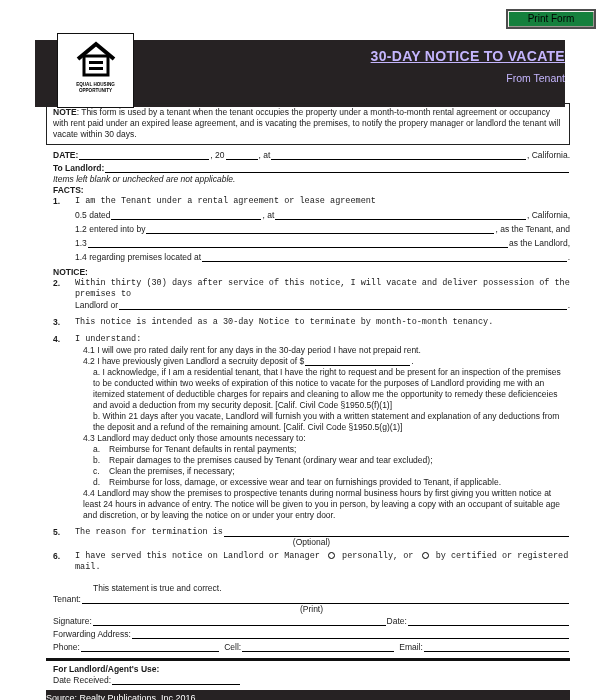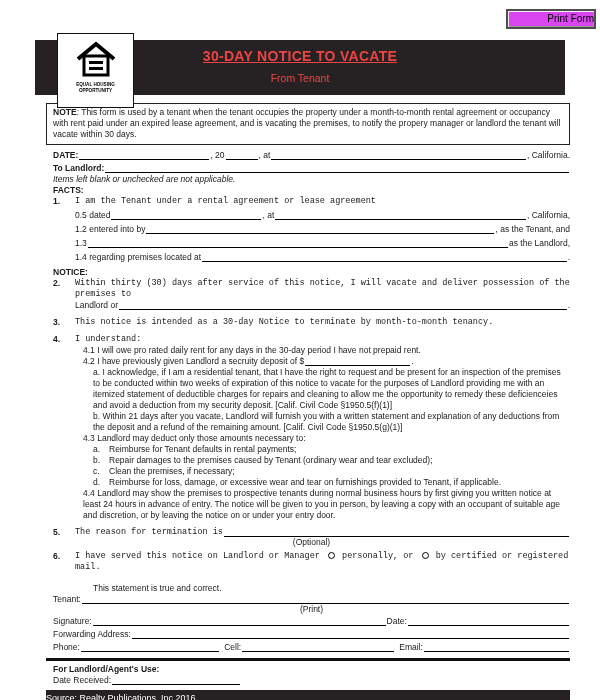--- a/index.html
+++ b/index.html
@@ -2,26 +2,26 @@
 <html><head>
 <meta charset="utf-8">
 <style>
   * { margin:0; padding:0; box-sizing:border-box; }
   html,body { background:#fff; }
   body { width:600px; height:700px; font-family:"Liberation Sans", sans-serif; color:#1a1a1a; }
   .page { position:relative; width:600px; height:700px; background:#fff; overflow:hidden; }
 
   
   .print-btn { position:absolute; top:9px; right:4px; width:90px; height:20px;
-    background:#d946ef; border:2px solid #4d4d4d; box-shadow:inset 1px 1px 0 #f2f0ec, inset -1px -1px 0 #9a978f;
-    font-size:10px; text-align:right; line-height:16px; color:#000; cursor:pointer; }
+    background:#15803d; border:2px solid #4d4d4d; box-shadow:inset 1px 1px 0 #f2f0ec, inset -1px -1px 0 #9a978f;
+    font-size:10px; text-align:center; line-height:16px; color:#000; cursor:pointer; }
 
   
-  .header-bar { position:absolute; left:35px; right:35px; top:40px; height:55px; background:#262223;
-    color:#ef4444; text-align:center; padding-top:8px; }
+  .header-bar { position:absolute; left:35px; right:35px; top:40px; height:67px; background:#262223;
+    color:#c4b5fd; text-align:right; padding-top:8px; }
   .header-title { font-size:14px; font-weight:bold; text-decoration:underline; letter-spacing:.3px; }
   .header-sub { font-size:10.5px; margin-top:8px; }
   .logo-box { position:absolute; left:57px; top:33px; width:77px; height:75px; background:#fff;
     border:1px solid #111; z-index:2; text-align:center; padding-top:7px; }
   .logo-box svg { display:block; margin:0 auto; }
   .logo-caption { font-size:4.6px; font-weight:bold; line-height:5.5px; margin-top:3px; color:#000; }
 
   
   .content { position:absolute; top:103px; left:16px; right:0; padding:0 30px 0 37px; font-size:8.5px; line-height:11px; }
   .fullbleed { margin-left:-7px; }

